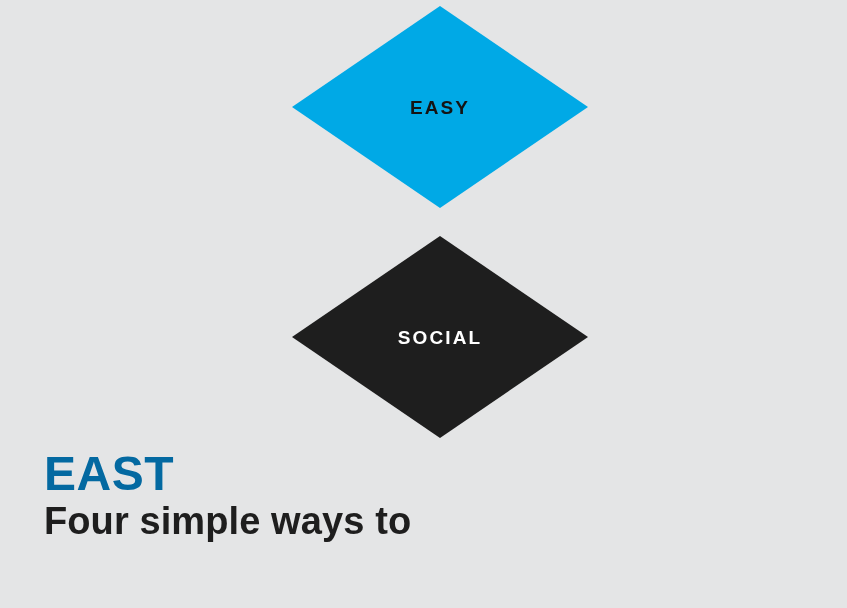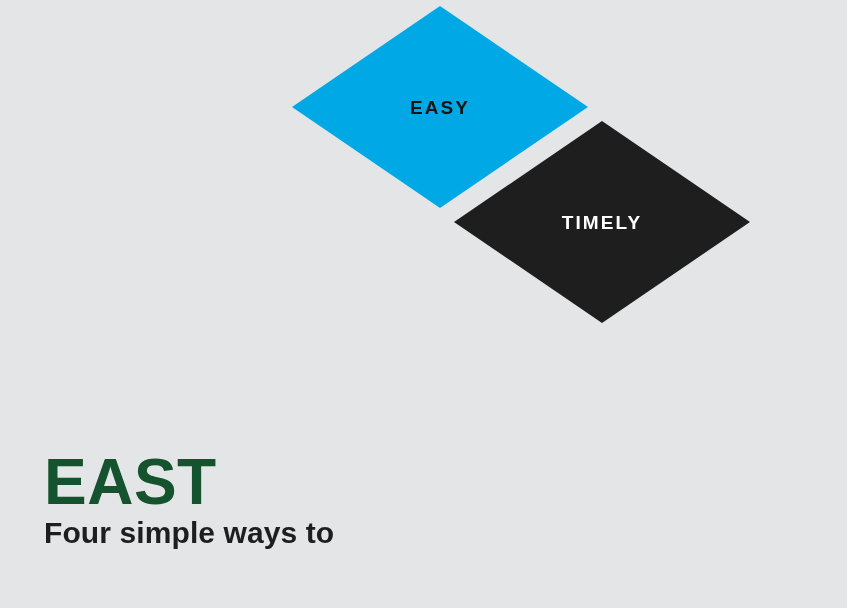--- a/index.html
+++ b/index.html
@@ -81,33 +81,33 @@
 
   
   .text-block {
     position: absolute;
     left: 44px;
     top: 450px;
     width: 760px;
   }
 
   .east-title {
-    font-size: 64px;
+    font-size: 48px;
     font-weight: 700;
     line-height: 1.0;
     letter-spacing: 0.5px;
     margin: 0;
     padding: 0;
-    color: #14532d;
+    color: #0369a1;
   }
 
   .east-subtitle {
     margin: 0;
     padding: 0;
-    font-size: 30px;
+    font-size: 38px;
     font-weight: 700;
     line-height: 1.26;
     letter-spacing: 0.1px;
     color: #1e1e1e;
   }
 
   .subtitle-line { display: block; }
 </style>
 </head>
 <body>
@@ -117,27 +117,27 @@
   <div class="diamond-cluster">
 
     <div class="diamond" id="diamond-easy">
       <svg class="diamond-shape" width="296" height="202" viewBox="0 0 296 202">
         <polygon points="148,0 296,101 148,202 0,101" fill="#00A9E6"></polygon>
       </svg>
       <span class="diamond-label label-dark">EASY</span>
     </div>
 
 
-    <div class="diamond" id="diamond-timely">
+
+    <div class="diamond" id="diamond-social">
       <svg class="diamond-shape" width="296" height="202" viewBox="0 0 296 202">
         <polygon points="148,0 296,101 148,202 0,101" fill="#1E1E1E"></polygon>
       </svg>
-      <span class="diamond-label label-light">TIMELY</span>
+      <span class="diamond-label label-light">SOCIAL</span>
     </div>
-
 
   </div>
 
   <div class="text-block">
     <h1 class="east-title">EAST</h1>
     <p class="east-subtitle">
       <span class="subtitle-line">Four simple ways to</span>
     </p>
   </div>
 

